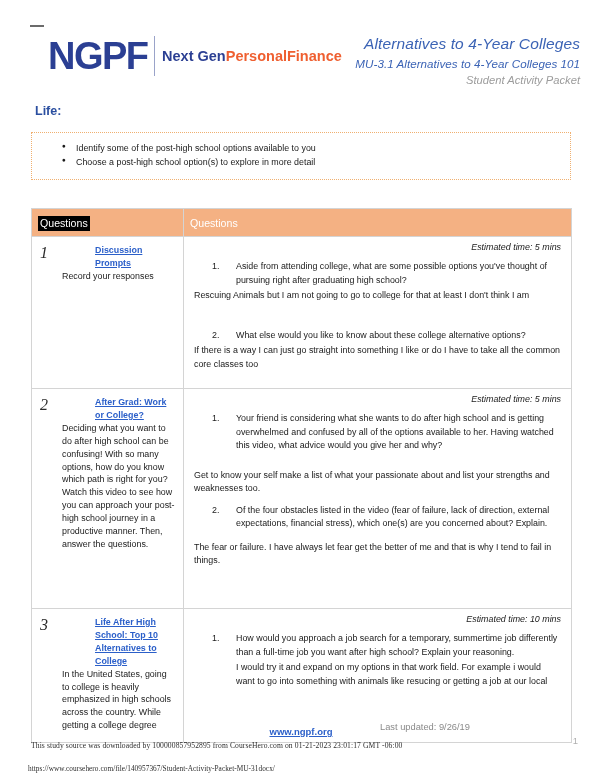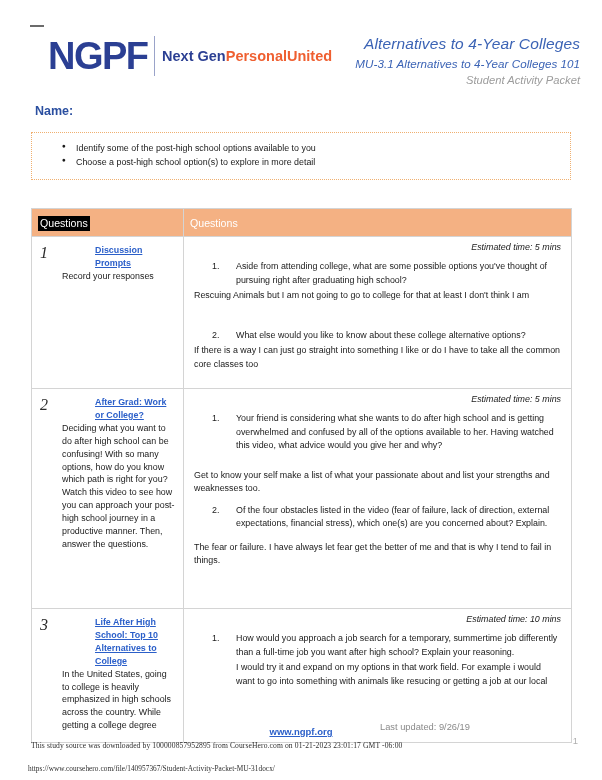--- a/index.html
+++ b/index.html
@@ -158,31 +158,31 @@
 
   <div class="crop-dash"></div>
 
   <div class="header">
     <div class="logo">
       <div class="logo-ngpf">NGPF</div>
       <div class="logo-divider"></div>
       <div class="logo-words">
         <span class="lw-blue">Next Gen</span>
         <span class="lw-orange">Personal</span>
-        <span class="lw-orange">United</span>
+        <span class="lw-orange">Finance</span>
       </div>
     </div>
     <div class="titles">
       <div class="t-main">Alternatives to 4-Year Colleges</div>
       <div class="t-sub">MU-3.1 Alternatives to 4-Year Colleges 101</div>
       <div class="t-third">Student Activity Packet</div>
     </div>
   </div>
 
-  <div class="name-label">Name:</div>
+  <div class="name-label">Life:</div>
 
   <div class="objectives">
     <ul class="obj-list">
       <li>Identify some of the post-high school options available to you</li>
       <li>Choose a post-high school option(s) to explore in more detail</li>
     </ul>
   </div>
 
   <table class="tbl">
     <colgroup>

